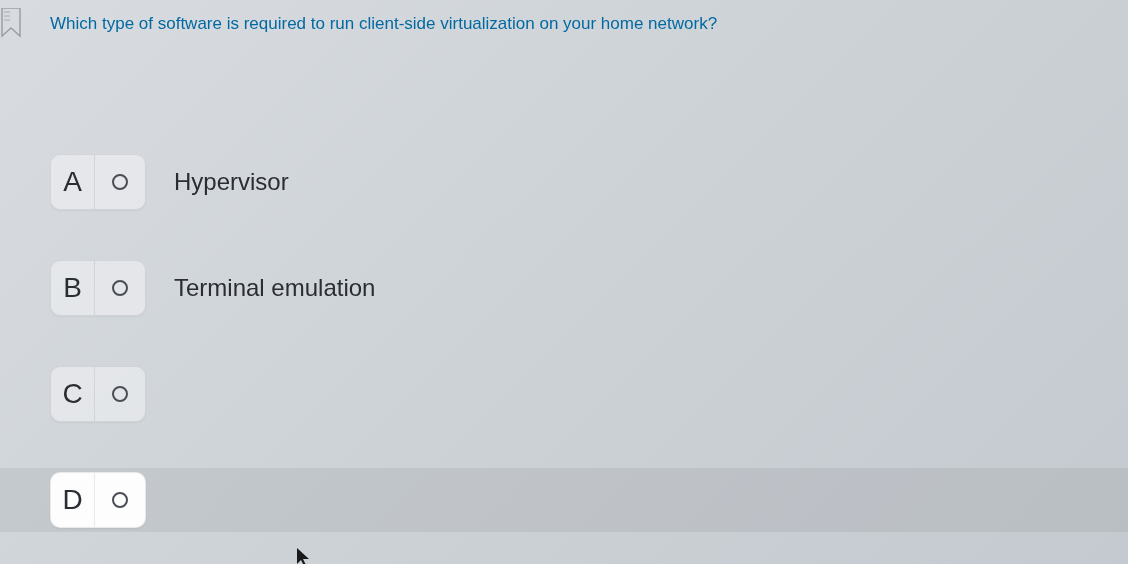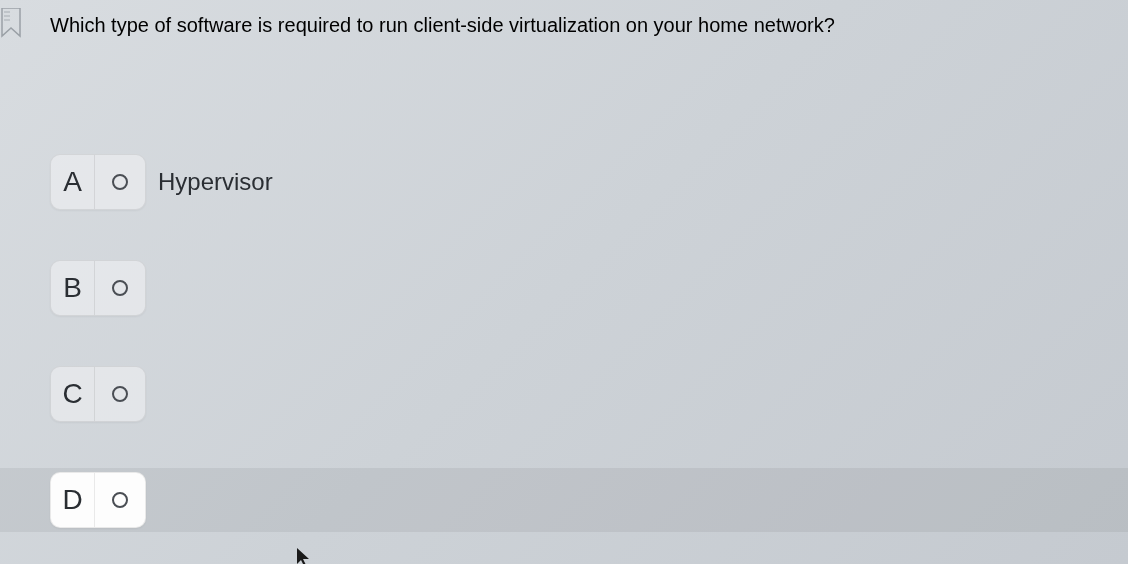--- a/index.html
+++ b/index.html
@@ -23,22 +23,22 @@
       width: 24px;
       height: 32px;
     }
     .bookmark-icon svg {
       display: block;
     }
     .question-text {
       position: absolute;
       left: 50px;
       top: 14px;
-      font-size: 20px;
-      color: #000000;
+      font-size: 17px;
+      color: #0369a1;
       font-weight: 400;
     }
     .options-area {
       position: absolute;
       left: 50px;
       top: 150px;
       width: 1078px;
     }
     .option-row {
       display: flex;
@@ -85,21 +85,21 @@
       justify-content: center;
     }
     .radio-circle {
       width: 16px;
       height: 16px;
       border: 2px solid #4a4e54;
       border-radius: 50%;
       background: transparent;
     }
     .option-text {
-      margin-left: 12px;
+      margin-left: 28px;
       font-size: 24px;
       color: #2a2e33;
       font-weight: 400;
     }
     .cursor-pointer {
       position: absolute;
       left: 297px;
       top: 548px;
       pointer-events: none;
     }
@@ -130,20 +130,21 @@
     <div class="option-text">Hypervisor</div>
   </div>
 
   <div class="option-row">
     <div class="option-button">
       <div class="option-letter">B</div>
       <div class="option-radio">
           <div class="radio-circle"></div>
         </div>
     </div>
+    <div class="option-text">Terminal emulation</div>
   </div>
 
   <div class="option-row">
     <div class="option-button">
       <div class="option-letter">C</div>
       <div class="option-radio">
           <div class="radio-circle"></div>
         </div>
     </div>
   </div>

